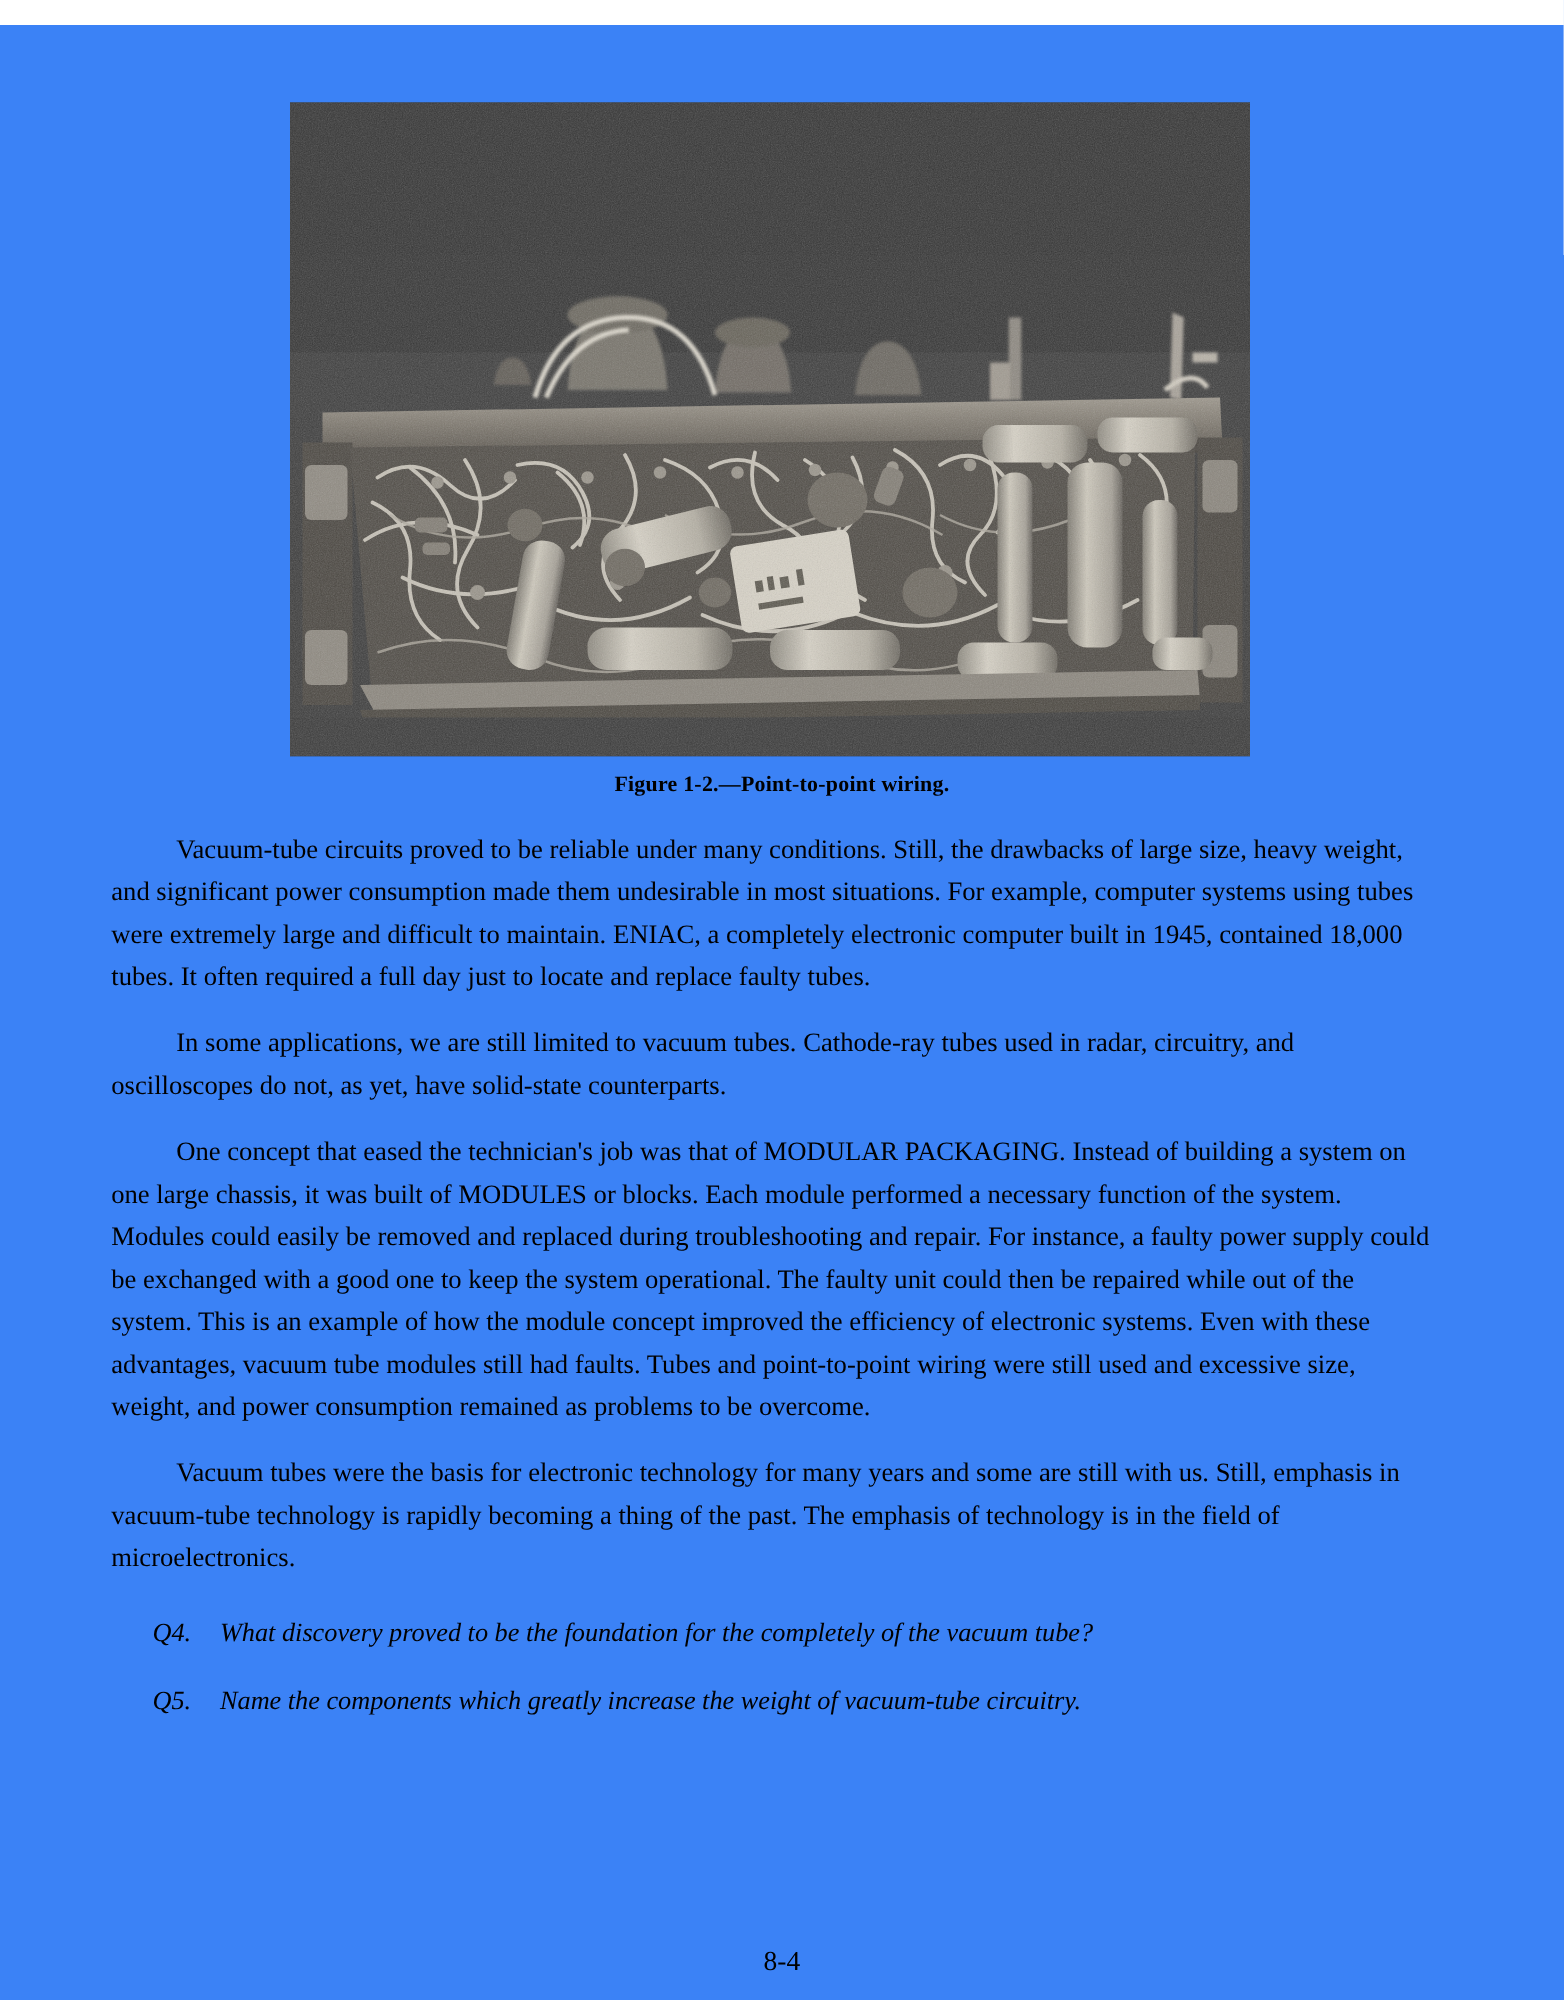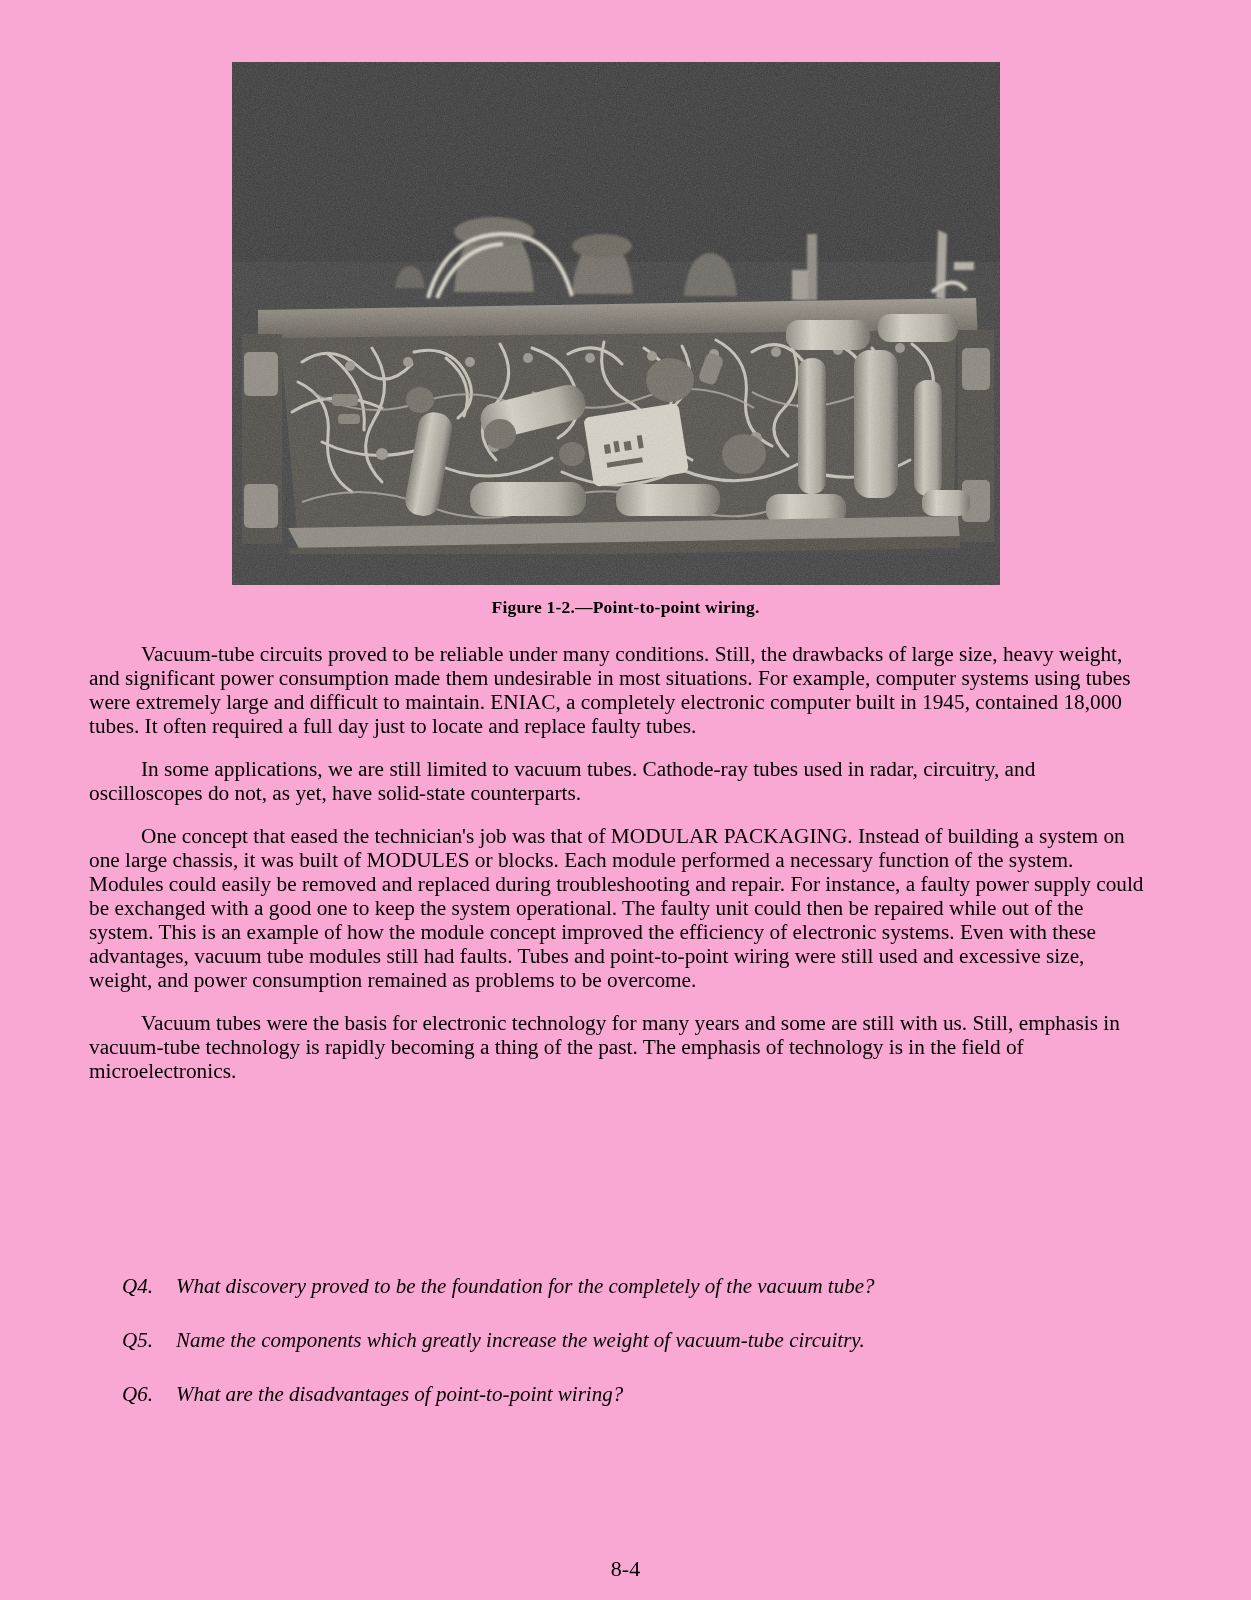--- a/index.html
+++ b/index.html
@@ -12,21 +12,22 @@
     height: 1600px;
     position: relative;
     font-family: "Liberation Serif", "DejaVu Serif", serif;
     color: #000000;
     overflow: hidden;
   }
 
   .page {
     position: absolute;
     inset: 0;
-    background: #f9a8d4;
+    background: #3b82f6;
+    margin-top: 20px;
   }
 
   
   .figure-wrap {
     position: absolute;
     left: 232px;
     top: 62px;
     width: 768px;
     height: 523px;
   }
@@ -52,21 +53,21 @@
   
   .body-col {
     position: absolute;
     left: 89px;
     top: 642px;
     width: 1064px;
   }
   p.para {
     margin: 0 0 19px 0;
     font-size: 21.3px;
-    line-height: 24px;
+    line-height: 34px;
     text-indent: 52px;
     text-align: left;
     font-family: "Liberation Serif", "DejaVu Serif", serif;
   }
 
   
   .questions {
     position: absolute;
     left: 122px;
     top: 1272px;
@@ -313,21 +314,17 @@
 
   <div class="questions">
     <div class="q-item">
       <span class="q-num">Q4.</span>
       <span class="q-text">What discovery proved to be the foundation for the completely of the vacuum tube?</span>
     </div>
     <div class="q-item">
       <span class="q-num">Q5.</span>
       <span class="q-text">Name the components which greatly increase the weight of vacuum-tube circuitry.</span>
     </div>
-    <div class="q-item">
-      <span class="q-num">Q6.</span>
-      <span class="q-text">What are the disadvantages of point-to-point wiring?</span>
-    </div>
   </div>
 
   <div class="page-number">8-4</div>
 
 </div>
 
 </body></html>

